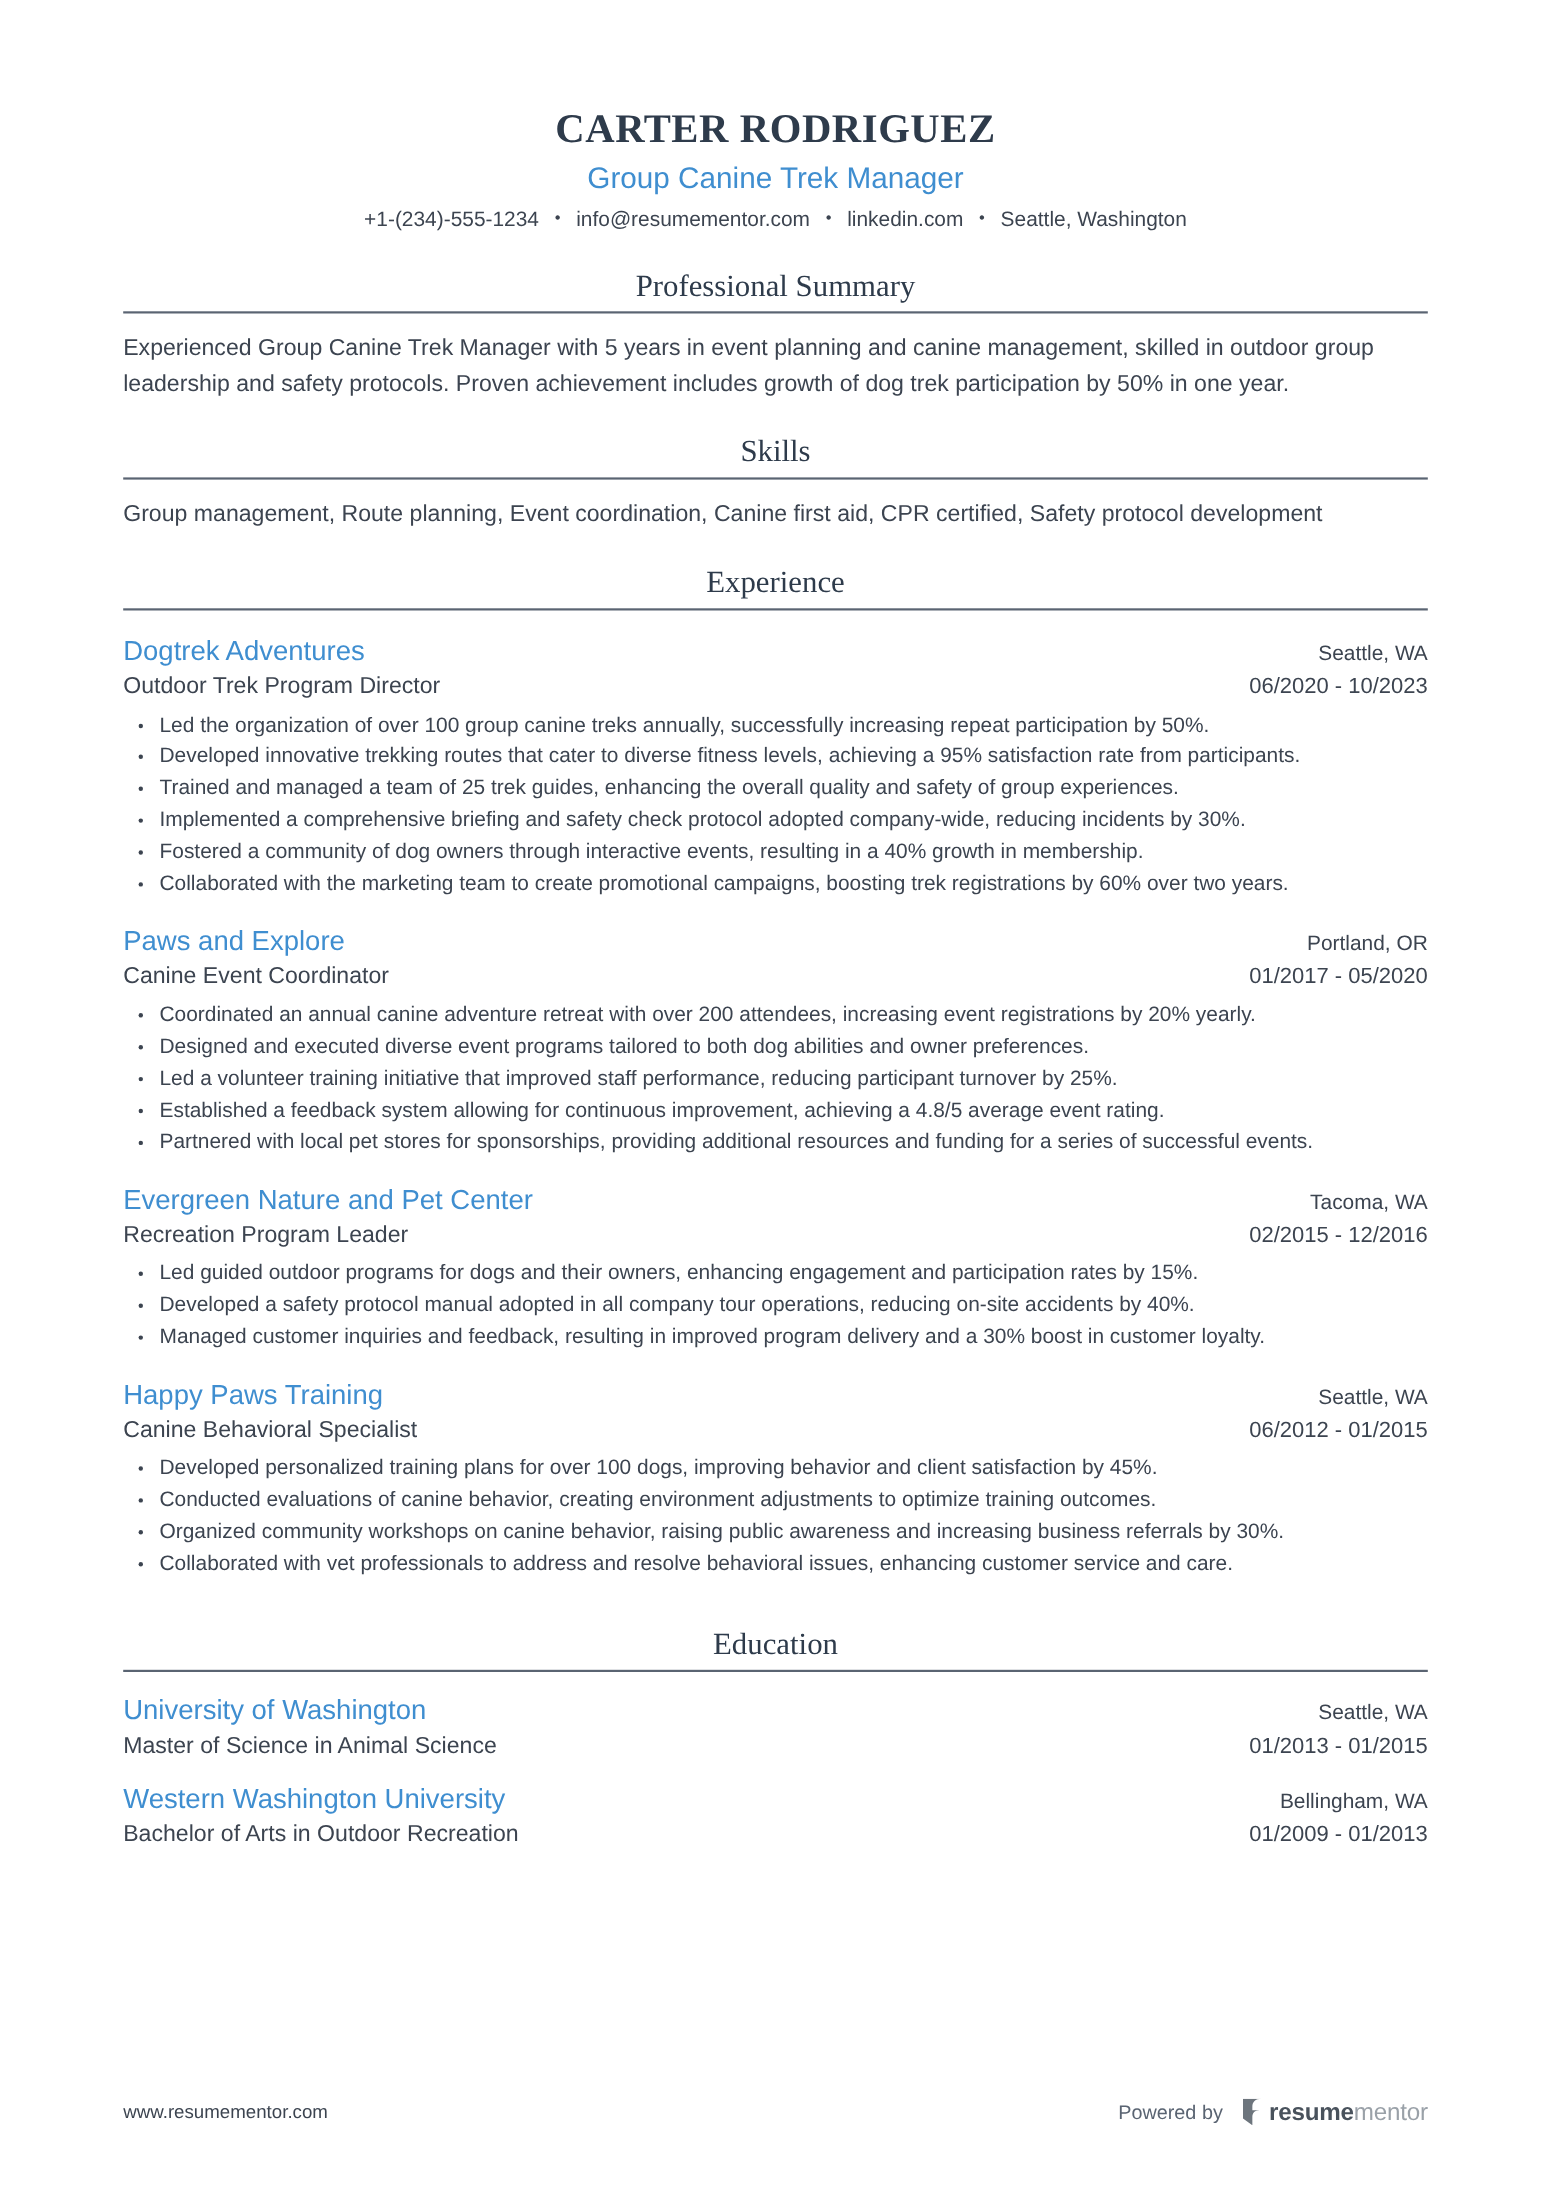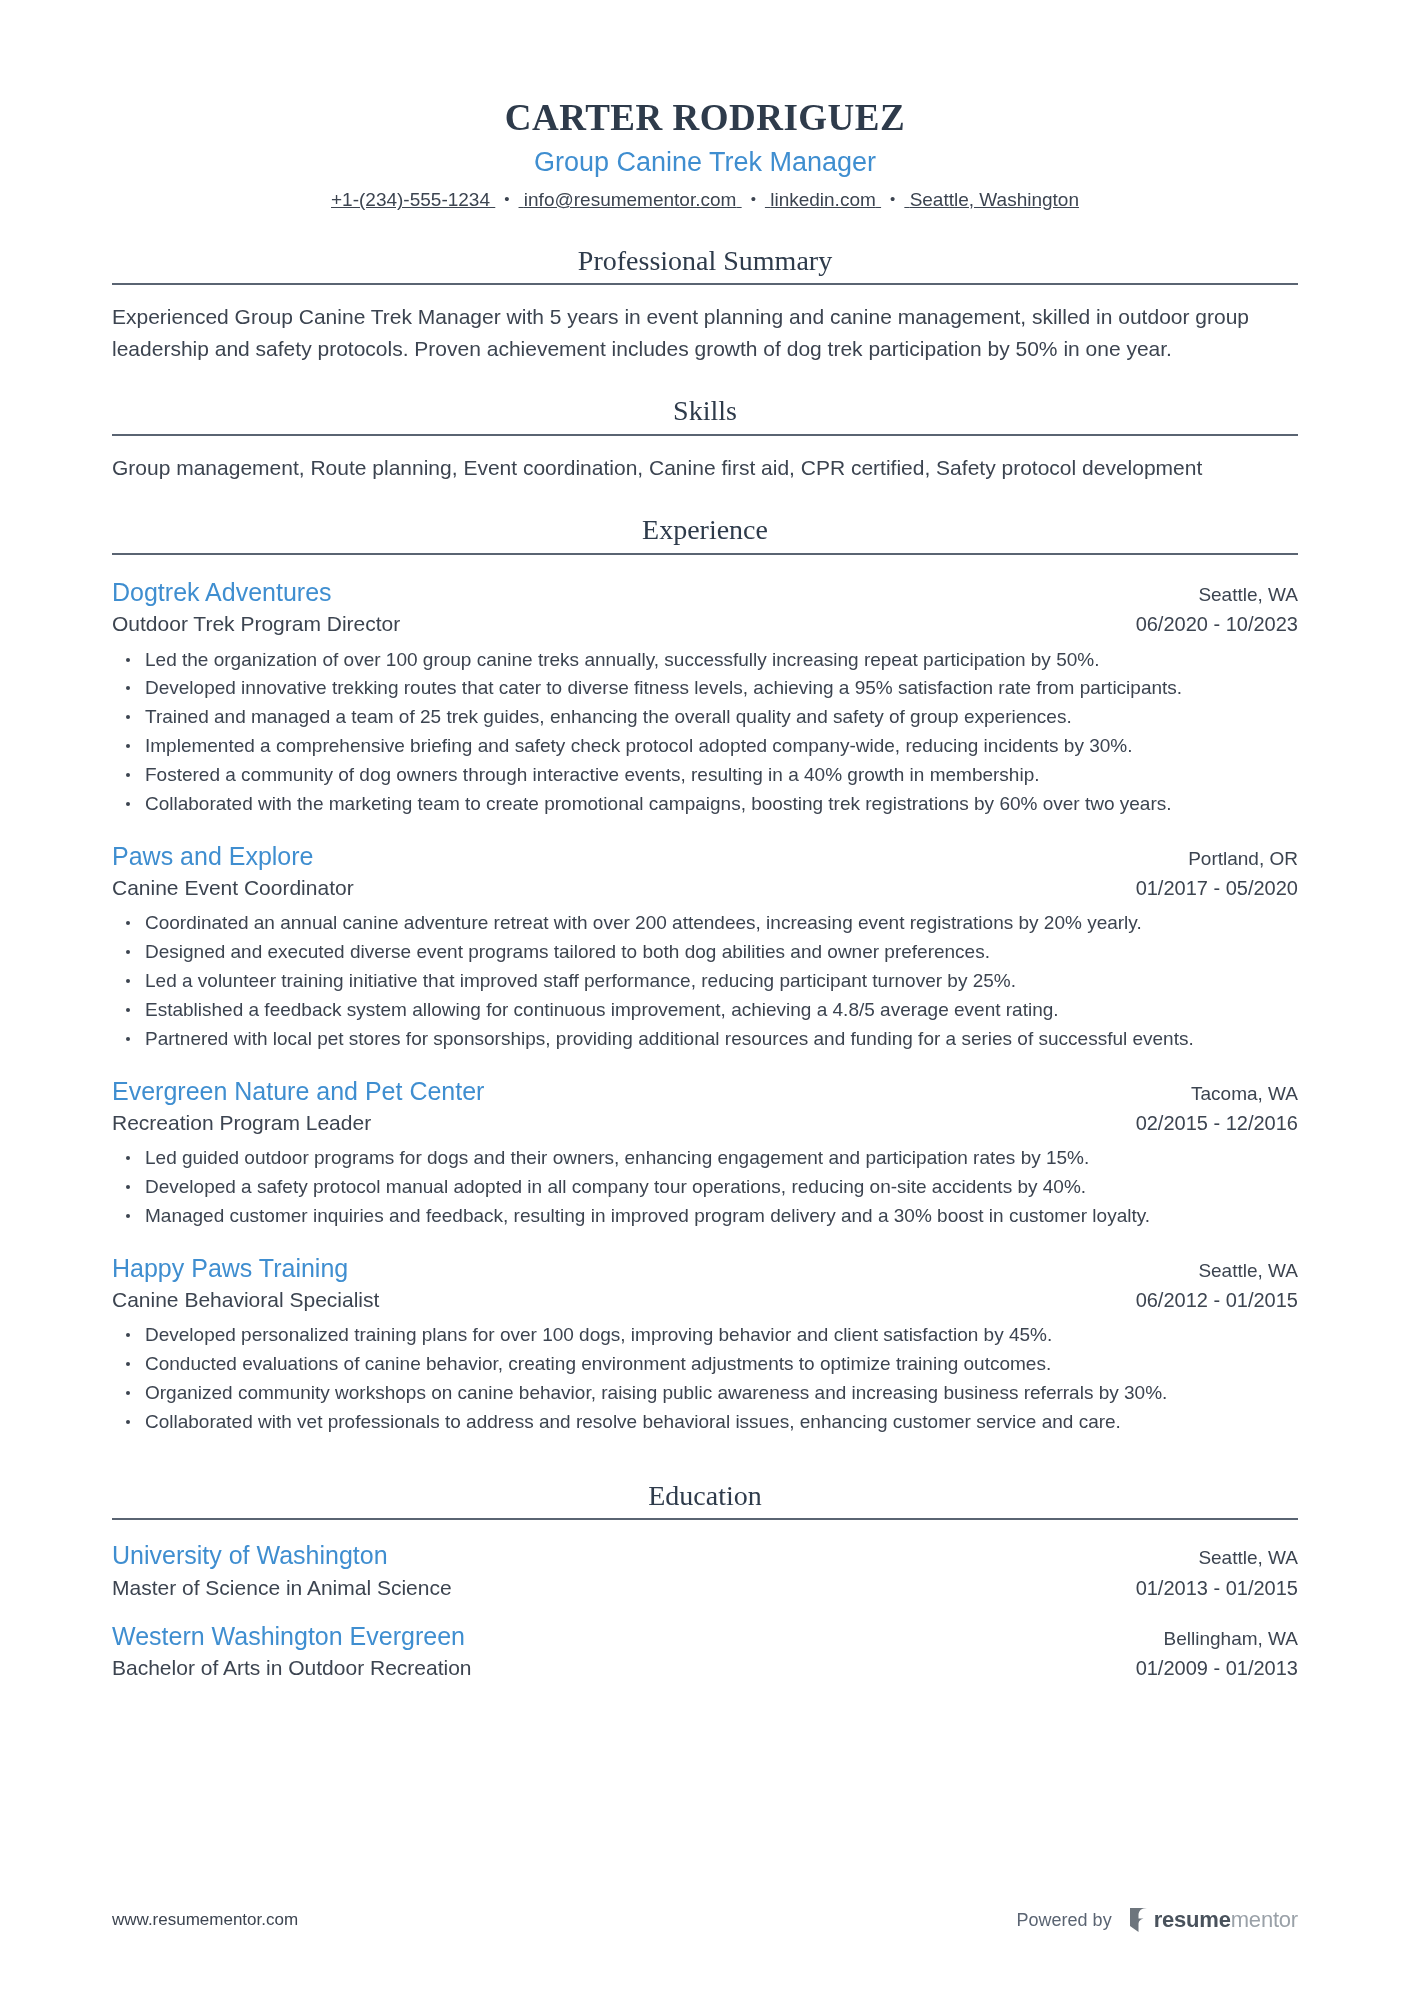--- a/index.html
+++ b/index.html
@@ -51,21 +51,20 @@
     color: #3f8ed0;
     margin-top: 7px;
     line-height: 1.2;
     font-weight: normal;
   }
   .contact-line {
     font-size: 19px;
     color: #3c4450;
     margin-top: 9px;
     line-height: 1.4;
-    text-decoration: underline;
   }
   .contact-sep {
     display: inline-block;
     margin: 0 9px;
     color: #3c4450;
     font-size: 15px;
     vertical-align: 2px;
   }
 
   
@@ -330,21 +329,21 @@
           <div class="place">Seattle, WA</div>
         </div>
         <div class="entry-sub">
           <div class="role">Master of Science in Animal Science</div>
           <div class="dates">01/2013 - 01/2015</div>
         </div>
       </div>
 
       <div class="edu-entry">
         <div class="entry-head">
-          <div class="org">Western Washington Evergreen</div>
+          <div class="org">Western Washington University</div>
           <div class="place">Bellingham, WA</div>
         </div>
         <div class="entry-sub">
           <div class="role">Bachelor of Arts in Outdoor Recreation</div>
           <div class="dates">01/2009 - 01/2013</div>
         </div>
       </div>
     </div>
 
   </div>

